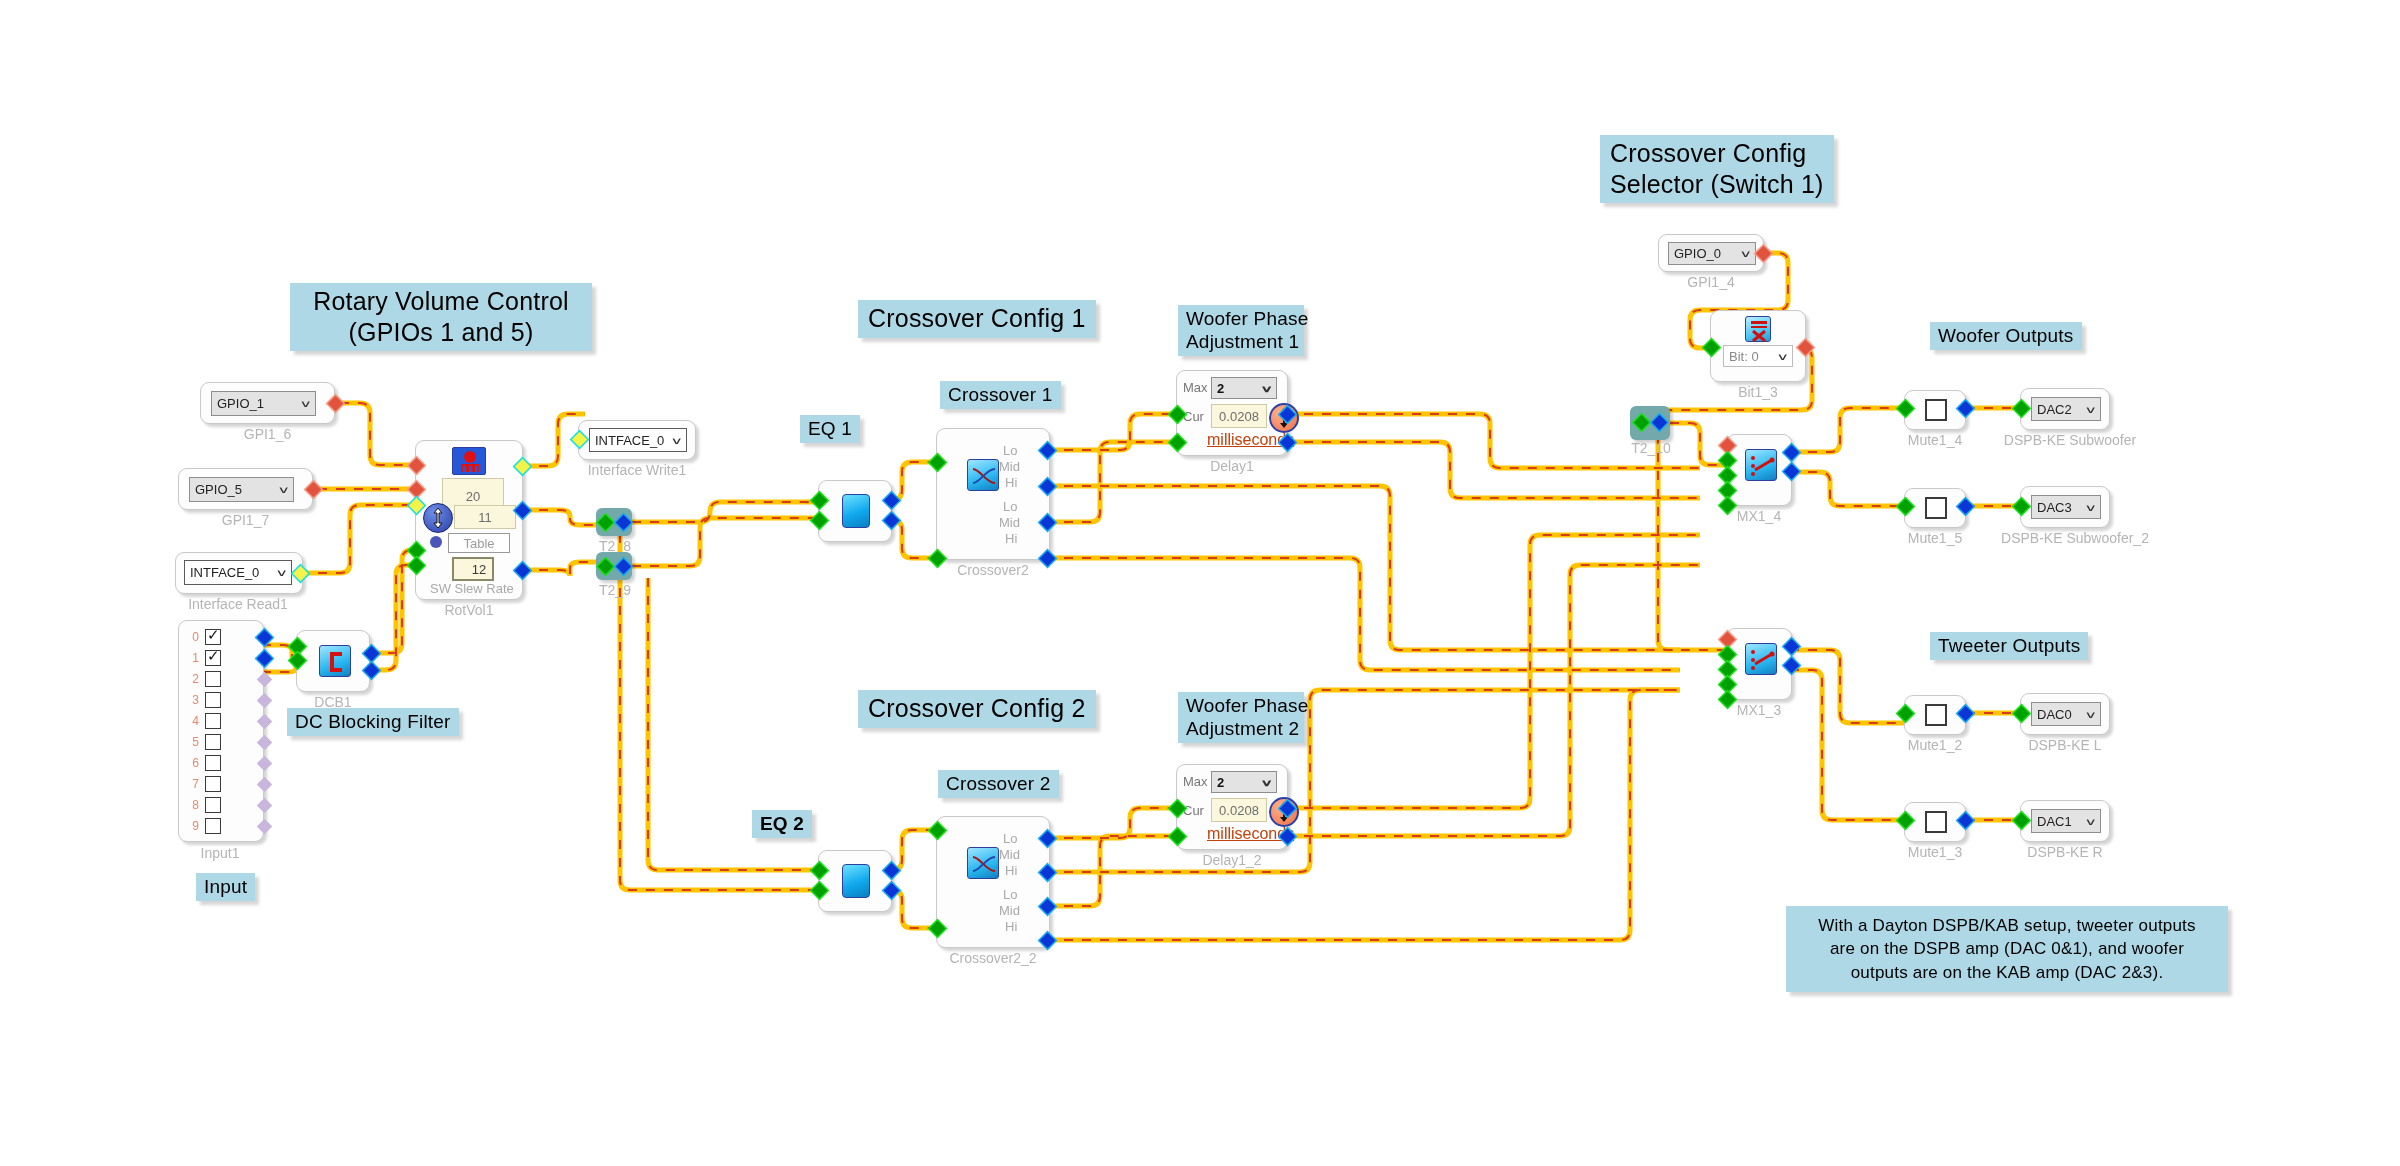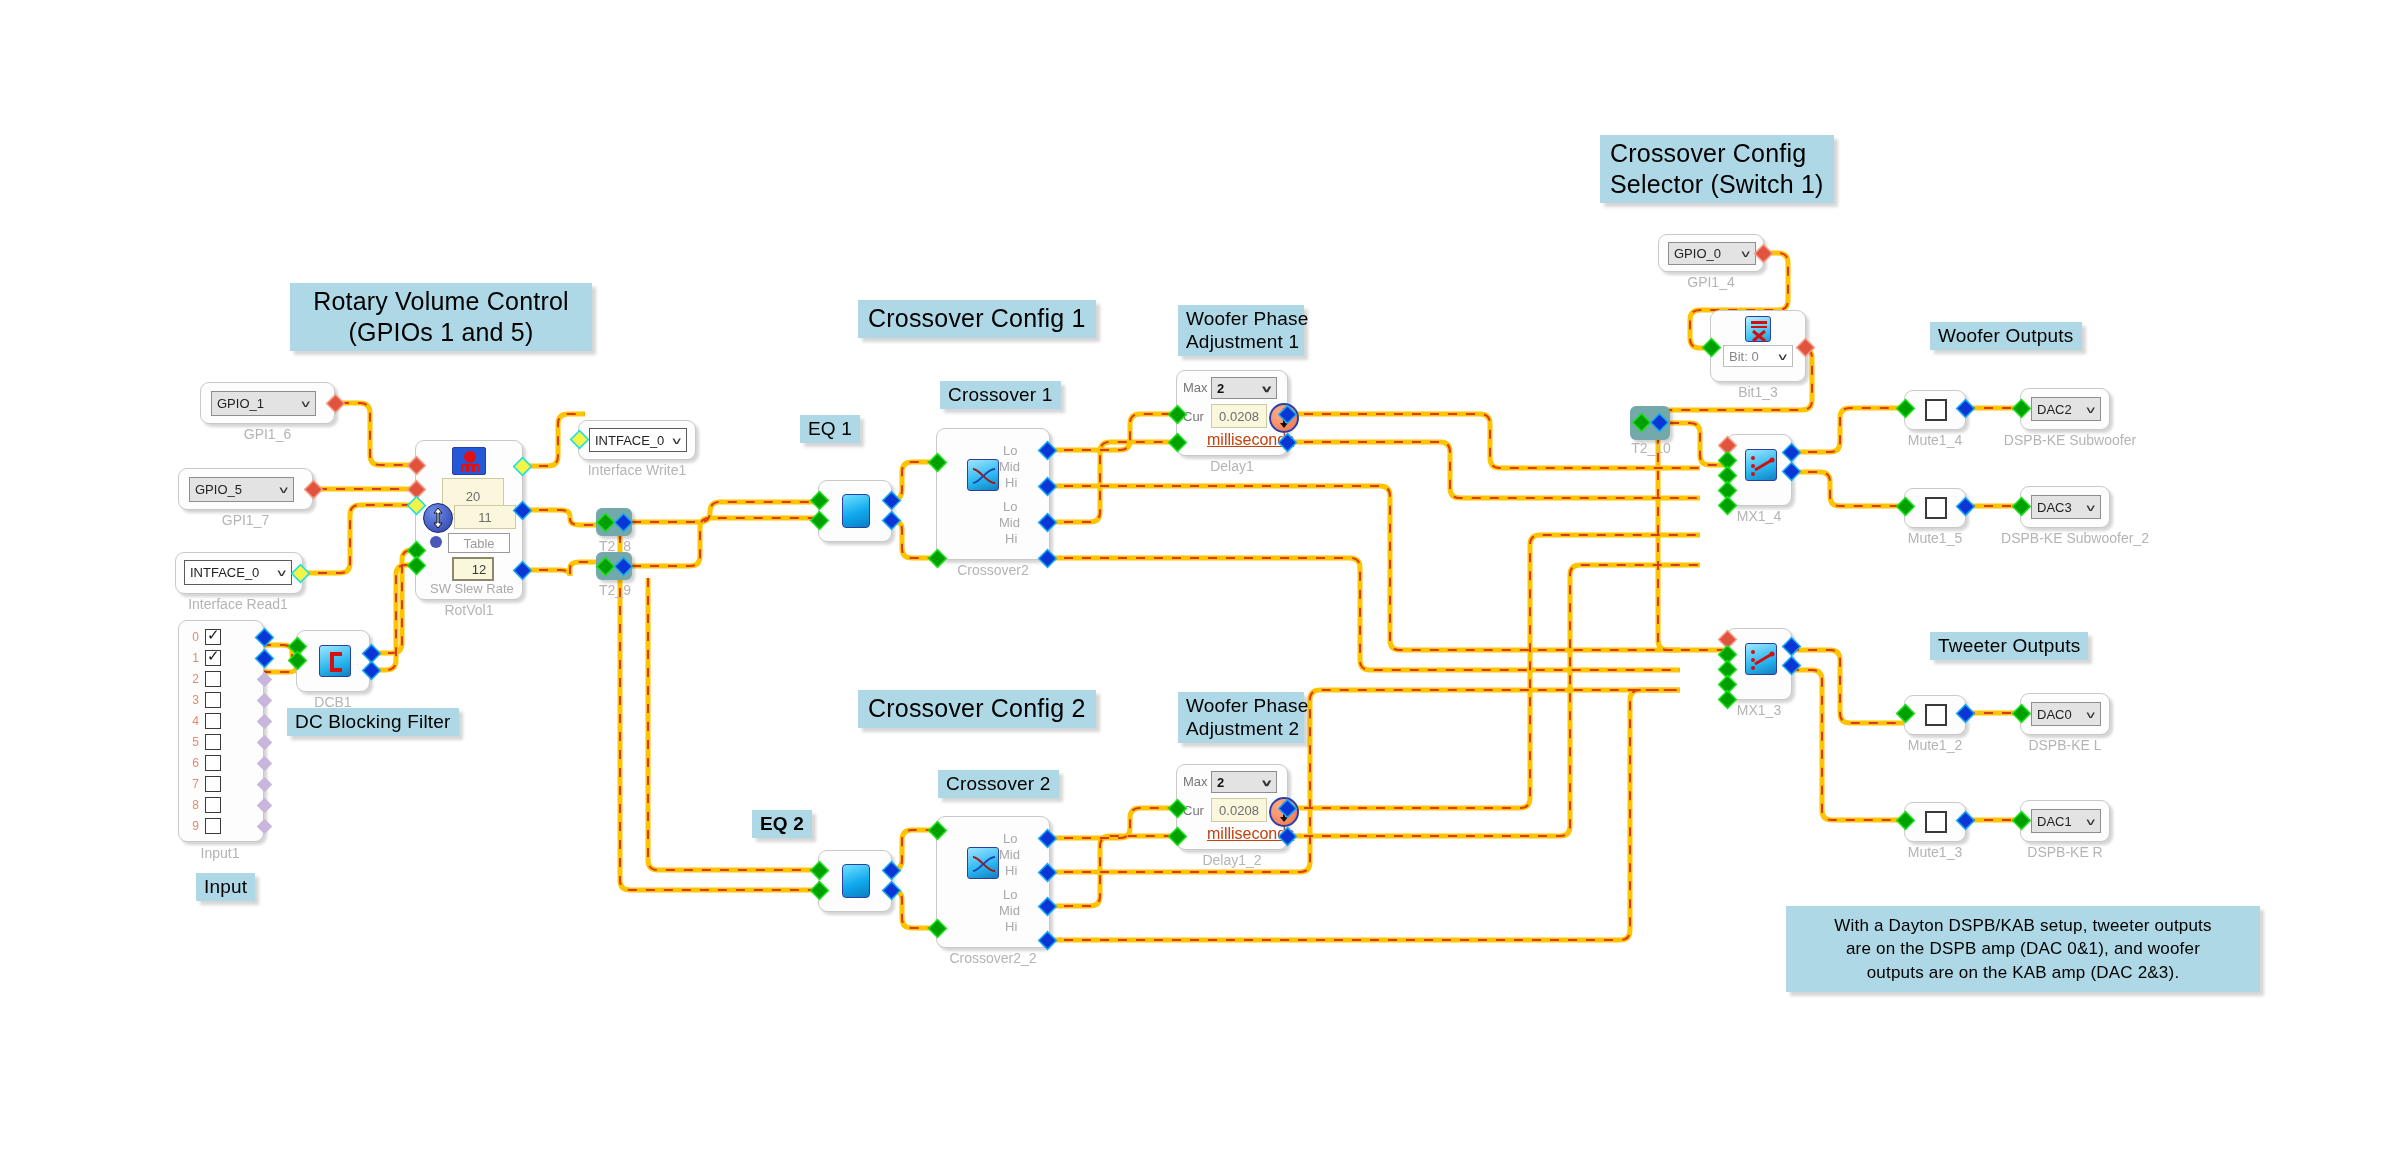--- a/index.html
+++ b/index.html
@@ -9,21 +9,21 @@
 
   
   svg.wires{position:absolute;left:0;top:0;width:2400px;height:1166px;pointer-events:none;}
 
   
   .anno{position:absolute;background:#aed8e6;color:#000;
         font-size:25px;line-height:1.22;padding:3px 10px 4px 10px;
         white-space:pre;box-shadow:4px 4px 3px rgba(0,0,0,.16);
         letter-spacing:.2px;}
   .anno.sm{font-size:19px;padding:2px 8px 3px 8px;}
-  .anno.note{font-size:17px;text-align:center;line-height:1.38;padding:8px 28px;}
+  .anno.note{font-size:17px;text-align:center;line-height:1.38;padding:8px 12px;}
 
   
   .blk{position:absolute;background:#fdfdfd;border:1px solid #c9c9c9;
        border-radius:9px;box-shadow:3px 3px 3px rgba(0,0,0,.17);
        box-sizing:border-box;}
   .cap{position:absolute;font-size:14px;color:#b4b4b4;white-space:nowrap;
        text-align:center;}
 
   
   .dd{position:absolute;background:#e3e3e3;border:1px solid #8e8e8e;

